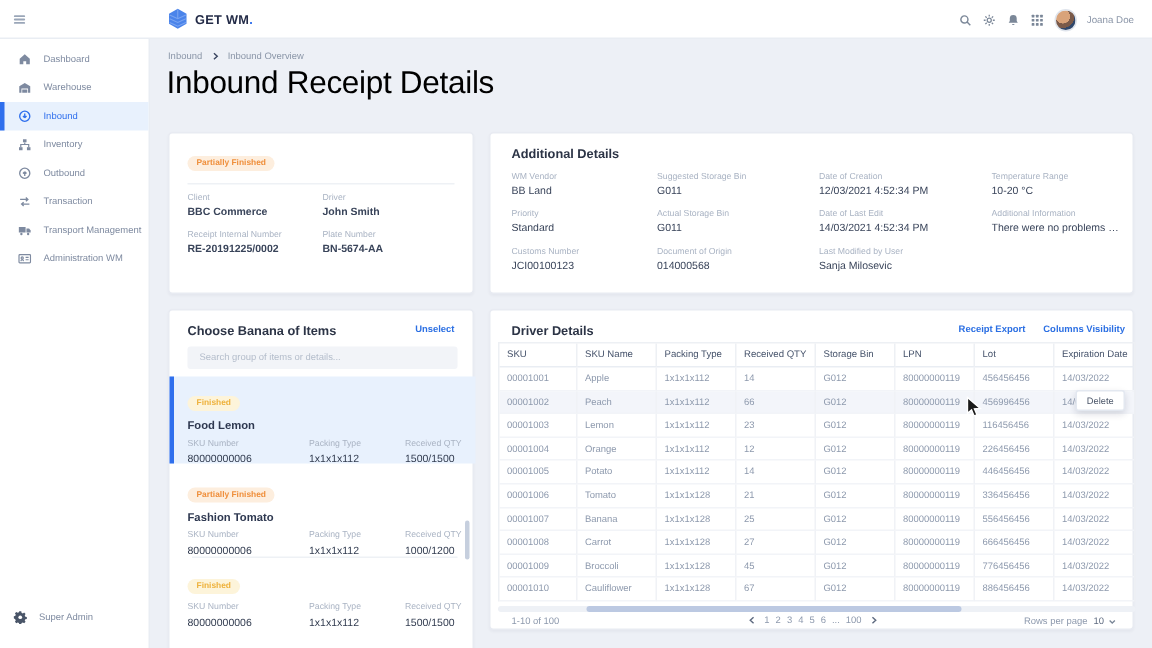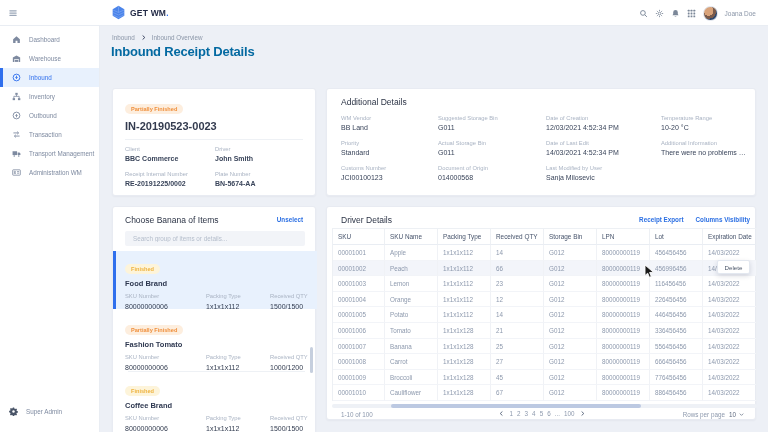--- a/index.html
+++ b/index.html
@@ -25,39 +25,39 @@
   .side-item.active{background:#e8f1fd;border-left-color:#2f6fed;color:#2f6fed;}
   .side-list{padding-top:4px;}
   .side-footer{position:absolute;left:0;bottom:16px;display:flex;align-items:center;gap:8px;padding-left:9px;color:#5b6range;color:#5f6b80;cursor:pointer;}
   .side-footer .si-ic{width:9px;height:9px;color:#4a5568;}
   .side-footer .si-lb{font-size:6.3px;color:#7e8aa0;}
 
   
   .breadcrumb{position:absolute;left:112px;top:34px;display:flex;align-items:center;gap:5px;font-size:6.3px;color:#8b96a8;}
   .crumb{cursor:pointer;}
   .crumb-sep{width:7px;height:7px;color:#3a4560;}
-  .page-title{position:absolute;left:111px;top:44px;font-size:13px;font-weight:bold;color:#0369a1;letter-spacing:-.2px;}
+  .page-title{position:absolute;left:111px;top:44px;font-size:21px;font-weight:normal;color:#000000;letter-spacing:-.2px;}
 
   
   .card{position:absolute;background:#fff;border:1px solid #e8ebf2;border-radius:3px;box-shadow:0 1px 2px rgba(20,30,60,.04);}
   .badge{display:inline-block;font-size:5.6px;font-weight:bold;padding:2px 6px;border-radius:999px;white-space:nowrap;}
   .badge.orange{color:#ef8f3c;background:#fdeede;}
   .badge.amber{color:#eeb23e;background:#fdf4da;}
 
   
   #receipt-card{left:112px;top:88px;width:204px;height:108px;padding:8px 12px;}
   #receipt-card .rc-id{font-size:11px;font-weight:bold;color:#333b4f;margin-top:5px;}
   #receipt-card .rc-div{height:1px;background:#eef1f5;margin:7px 0 6px;}
   .fields-2{display:grid;grid-template-columns:90px 90px;row-gap:9px;}
   .field .f-l{font-size:5.8px;color:#a9b3c3;margin-bottom:3px;white-space:nowrap;}
   .field .f-v{font-size:7px;color:#39445a;font-weight:bold;white-space:nowrap;}
 
   
   #ad-card{left:326px;top:88px;width:430px;height:108px;padding:8px 14px;}
-  .card-title{font-size:8.5px;font-weight:normal;color:#2c3446;}
+  .card-title{font-size:8.5px;font-weight:bold;color:#2c3446;}
   #ad-fields{display:grid;grid-template-columns:97px 108px 115px 86px;row-gap:9px;margin-top:8px;}
   #ad-fields .field{overflow:hidden;}
   #ad-fields .f-v{font-weight:normal;color:#39445a;overflow:hidden;text-overflow:ellipsis;}
 
   
   #chooser{left:112px;top:206px;width:204px;height:230px;padding:0;}
   .panel-head{position:relative;height:22px;}
   #chooser .card-title{position:absolute;left:12px;top:8px;}
   .link{font-size:6.3px;font-weight:bold;color:#2b6fe3;cursor:pointer;white-space:nowrap;}
   #unselect{position:absolute;right:12px;top:9px;}
@@ -260,21 +260,20 @@
         <svg viewBox="0 0 16 16" fill="none" stroke="currentColor" stroke-width="2.2">
           <path d="M6 3.5 11 8l-5 4.5"></path>
         </svg>
       </span>
     <span class="crumb">Inbound Overview</span>
   </div>
   <div class="page-title">Inbound Receipt Details</div>
 
   <div class="card" id="receipt-card">
     <span class="badge orange">Partially Finished</span>
-    <div class="rc-id">IN-20190523-0023</div>
     <div class="rc-div"></div>
     <div class="fields-2" id="receipt-fields">
         <div class="field">
     <div class="f-l">Client</div>
     <div class="f-v">BBC Commerce</div>
   </div>
         <div class="field">
     <div class="f-l">Driver</div>
     <div class="f-v">John Smith</div>
   </div>
@@ -341,21 +340,21 @@
 
   <div class="card" id="chooser">
     <div class="panel-head">
       <div class="card-title">Choose Banana of Items</div>
       <span class="link" id="unselect">Unselect</span>
     </div>
     <input id="group-search" type="text" placeholder="Search group of items or details..." style="">
     <div id="group-list">
         <div class="gcard selected">
     <span class="badge amber">Finished</span>
-    <div class="g-name">Food Brand</div>
+    <div class="g-name">Food Lemon</div>
     <div class="g-grid">
       <span class="g-col-label">SKU Number</span>
       <span class="g-col-label">Packing Type</span>
       <span class="g-col-label">Received QTY</span>
       <span class="g-col-value">80000000006</span>
       <span class="g-col-value">1x1x1x112</span>
       <span class="g-col-value">1500/1500</span>
     </div>
   </div>
         <div class="gcard divider">
@@ -365,21 +364,20 @@
       <span class="g-col-label">SKU Number</span>
       <span class="g-col-label">Packing Type</span>
       <span class="g-col-label">Received QTY</span>
       <span class="g-col-value">80000000006</span>
       <span class="g-col-value">1x1x1x112</span>
       <span class="g-col-value">1000/1200</span>
     </div>
   </div>
         <div class="gcard divider">
     <span class="badge amber">Finished</span>
-    <div class="g-name">Coffee Brand</div>
     <div class="g-grid">
       <span class="g-col-label">SKU Number</span>
       <span class="g-col-label">Packing Type</span>
       <span class="g-col-label">Received QTY</span>
       <span class="g-col-value">80000000006</span>
       <span class="g-col-value">1x1x1x112</span>
       <span class="g-col-value">1500/1500</span>
     </div>
   </div>
       </div>

